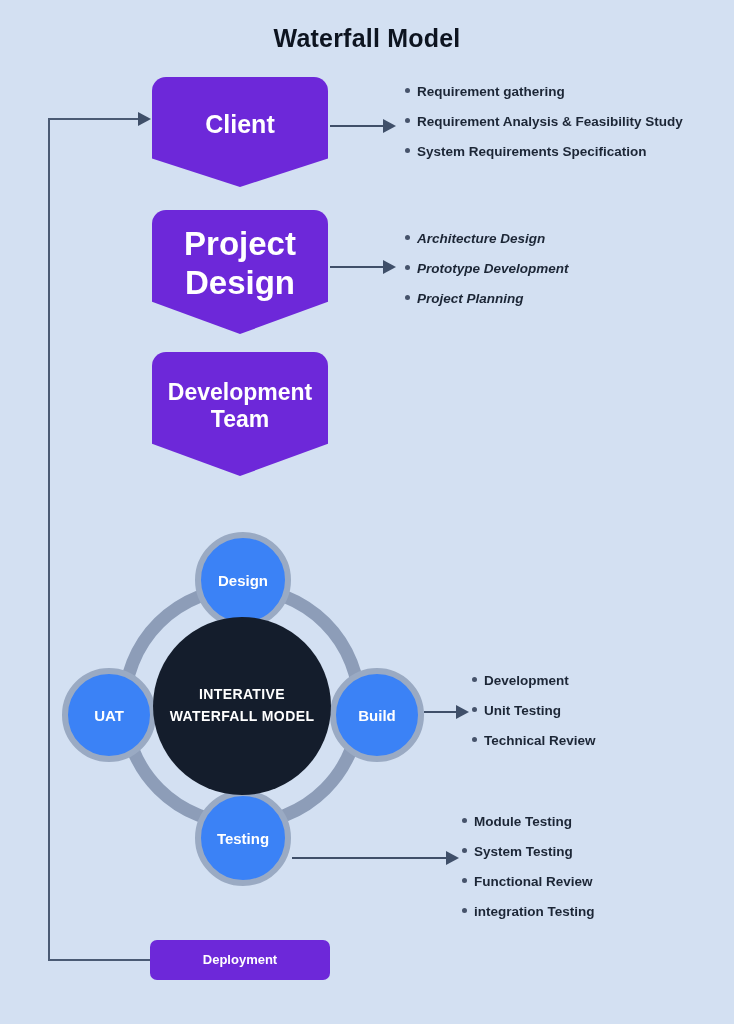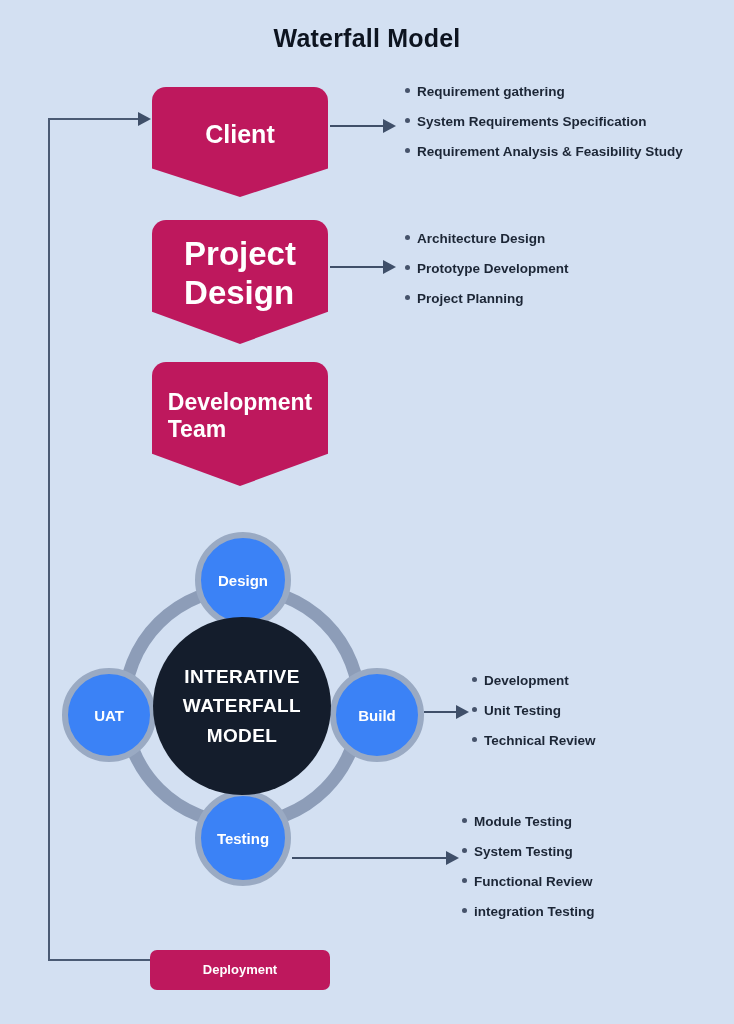--- a/index.html
+++ b/index.html
@@ -28,29 +28,28 @@
     width: 734px;
     text-align: center;
     font-size: 25px;
     font-weight: bold;
     color: #0d1420;
     letter-spacing: 0.2px;
   }
   
   .stage-box {
     position: absolute;
-    background: #be185d;
+    background: #6d28d9;
     color: #ffffff;
     font-weight: bold;
     display: flex;
     align-items: center;
     justify-content: center;
-    text-align: left;
+    text-align: center;
     line-height: 1.18;
-    margin-top: 10px;
   }
   .stage-box.pointed {
     border-radius: 14px 14px 0 0;
     -webkit-clip-path: polygon(0% 0%, 100% 0%, 100% 74%, 50% 100%, 0% 74%);
     clip-path: polygon(0% 0%, 100% 0%, 100% 74%, 50% 100%, 0% 74%);
   }
   .stage-label {
     pointer-events: none;
   }
   #box-client {
@@ -106,21 +105,21 @@
     width: 5px;
     height: 5px;
     border-radius: 50%;
     background: #46536b;
     margin-right: 7px;
     flex: none;
     position: relative;
     top: -3px;
   }
   #bullets-client { left: 405px; top: 84px; }
-  #bullets-pm     { left: 405px; top: 231px; }
+  #bullets-pm     { left: 405px; top: 231px; font-style: italic; }
   #bullets-build  { left: 472px; top: 673px; }
   #bullets-testing{ left: 462px; top: 814px; }
 
   
   .arrow-line {
     position: absolute;
     background: #3f4f69;
     height: 2px;
   }
   .arrow-head {
@@ -177,21 +176,21 @@
     top: 79px;
     width: 178px;
     height: 178px;
     border-radius: 50%;
     background: #141d2c;
     color: #ffffff;
     display: flex;
     flex-direction: column;
     align-items: center;
     justify-content: center;
-    font-size: 19px;
+    font-size: 14px;
     font-weight: bold;
     letter-spacing: 0.4px;
     text-align: center;
     line-height: 1.55;
   }
   .node {
     position: absolute;
     border-radius: 50%;
     background: #3b82f6;
     border: 6px solid #9aaac3;
@@ -225,25 +224,25 @@
   </div>
   <div class="arrow-line" id="arrow-client-line"></div>
   <div class="arrow-head" id="arrow-client-head"></div>
   <div class="bullets" id="bullets-client">
     <div class="bullet-row">
       <span class="dot"></span>
       <span>Requirement gathering</span>
     </div>
     <div class="bullet-row">
       <span class="dot"></span>
+      <span>Requirement Analysis &amp; Feasibility Study</span>
+    </div>
+    <div class="bullet-row">
+      <span class="dot"></span>
       <span>System Requirements Specification</span>
-    </div>
-    <div class="bullet-row">
-      <span class="dot"></span>
-      <span>Requirement Analysis &amp; Feasibility Study</span>
     </div>
   </div>
 
   <div class="stage-box pointed" id="box-pm">
     <span class="stage-label">
       <span>Project</span><br>
       <span>Design</span>
     </span>
   </div>
   <div class="arrow-line" id="arrow-pm-line"></div>

